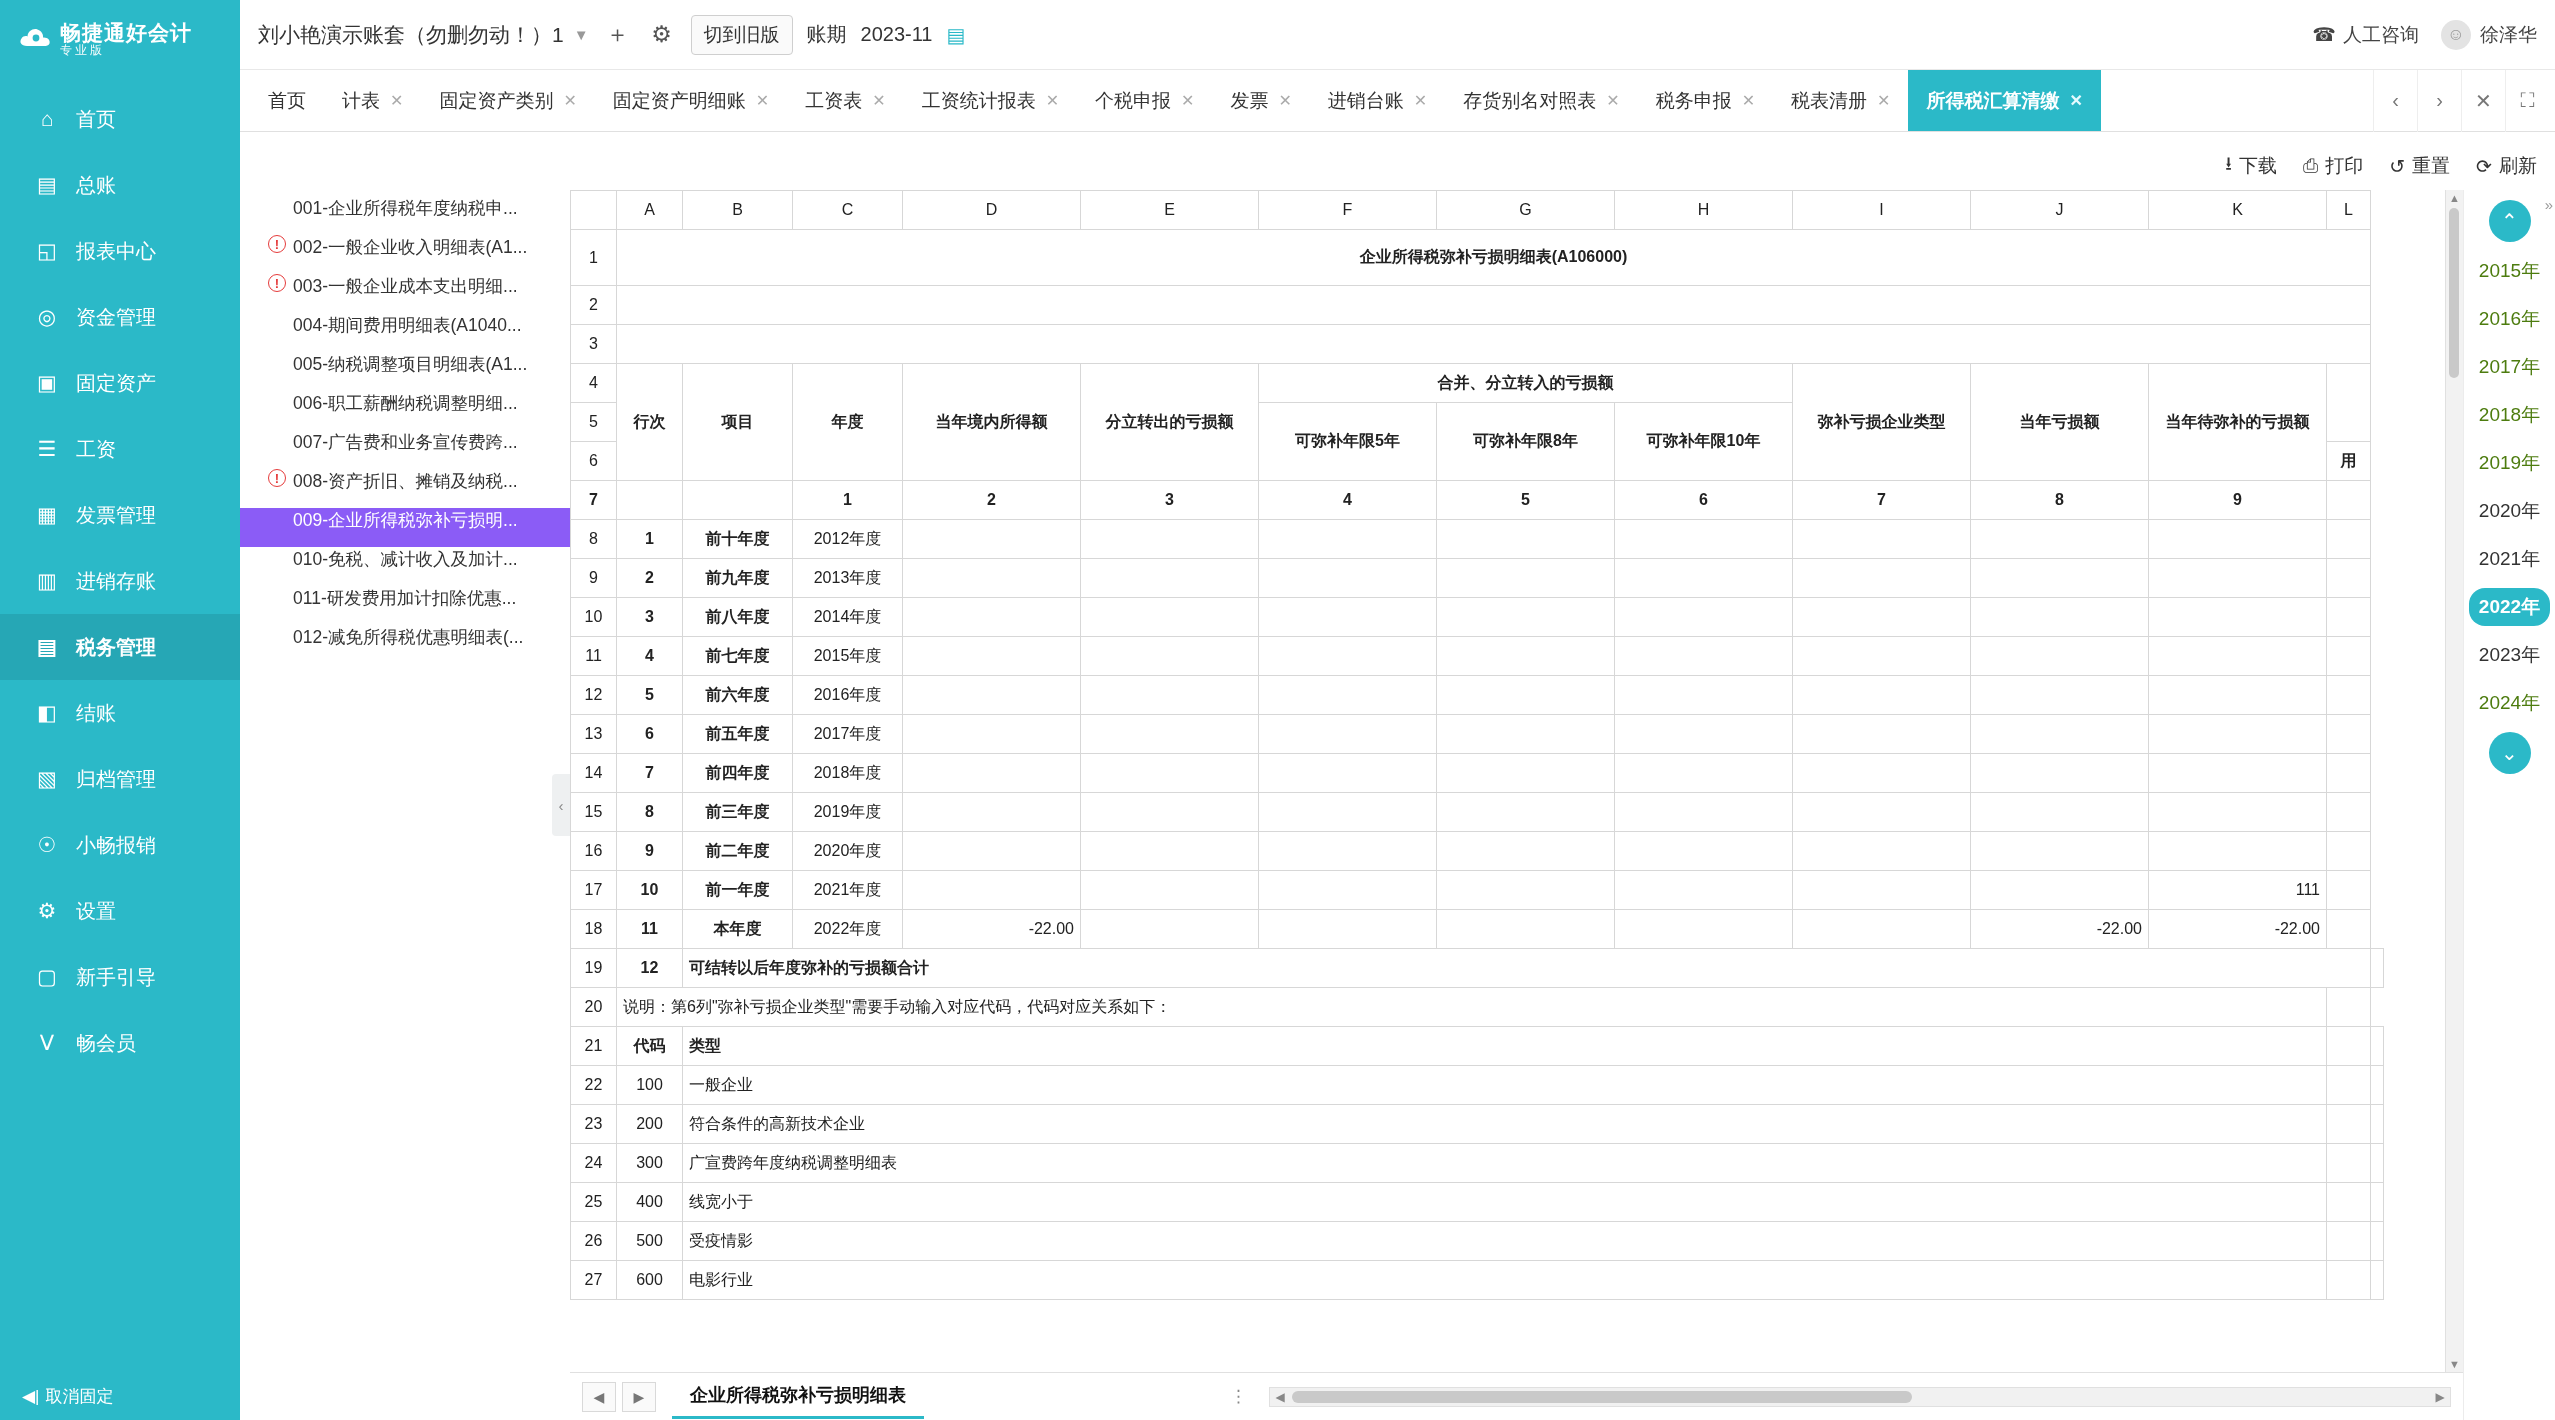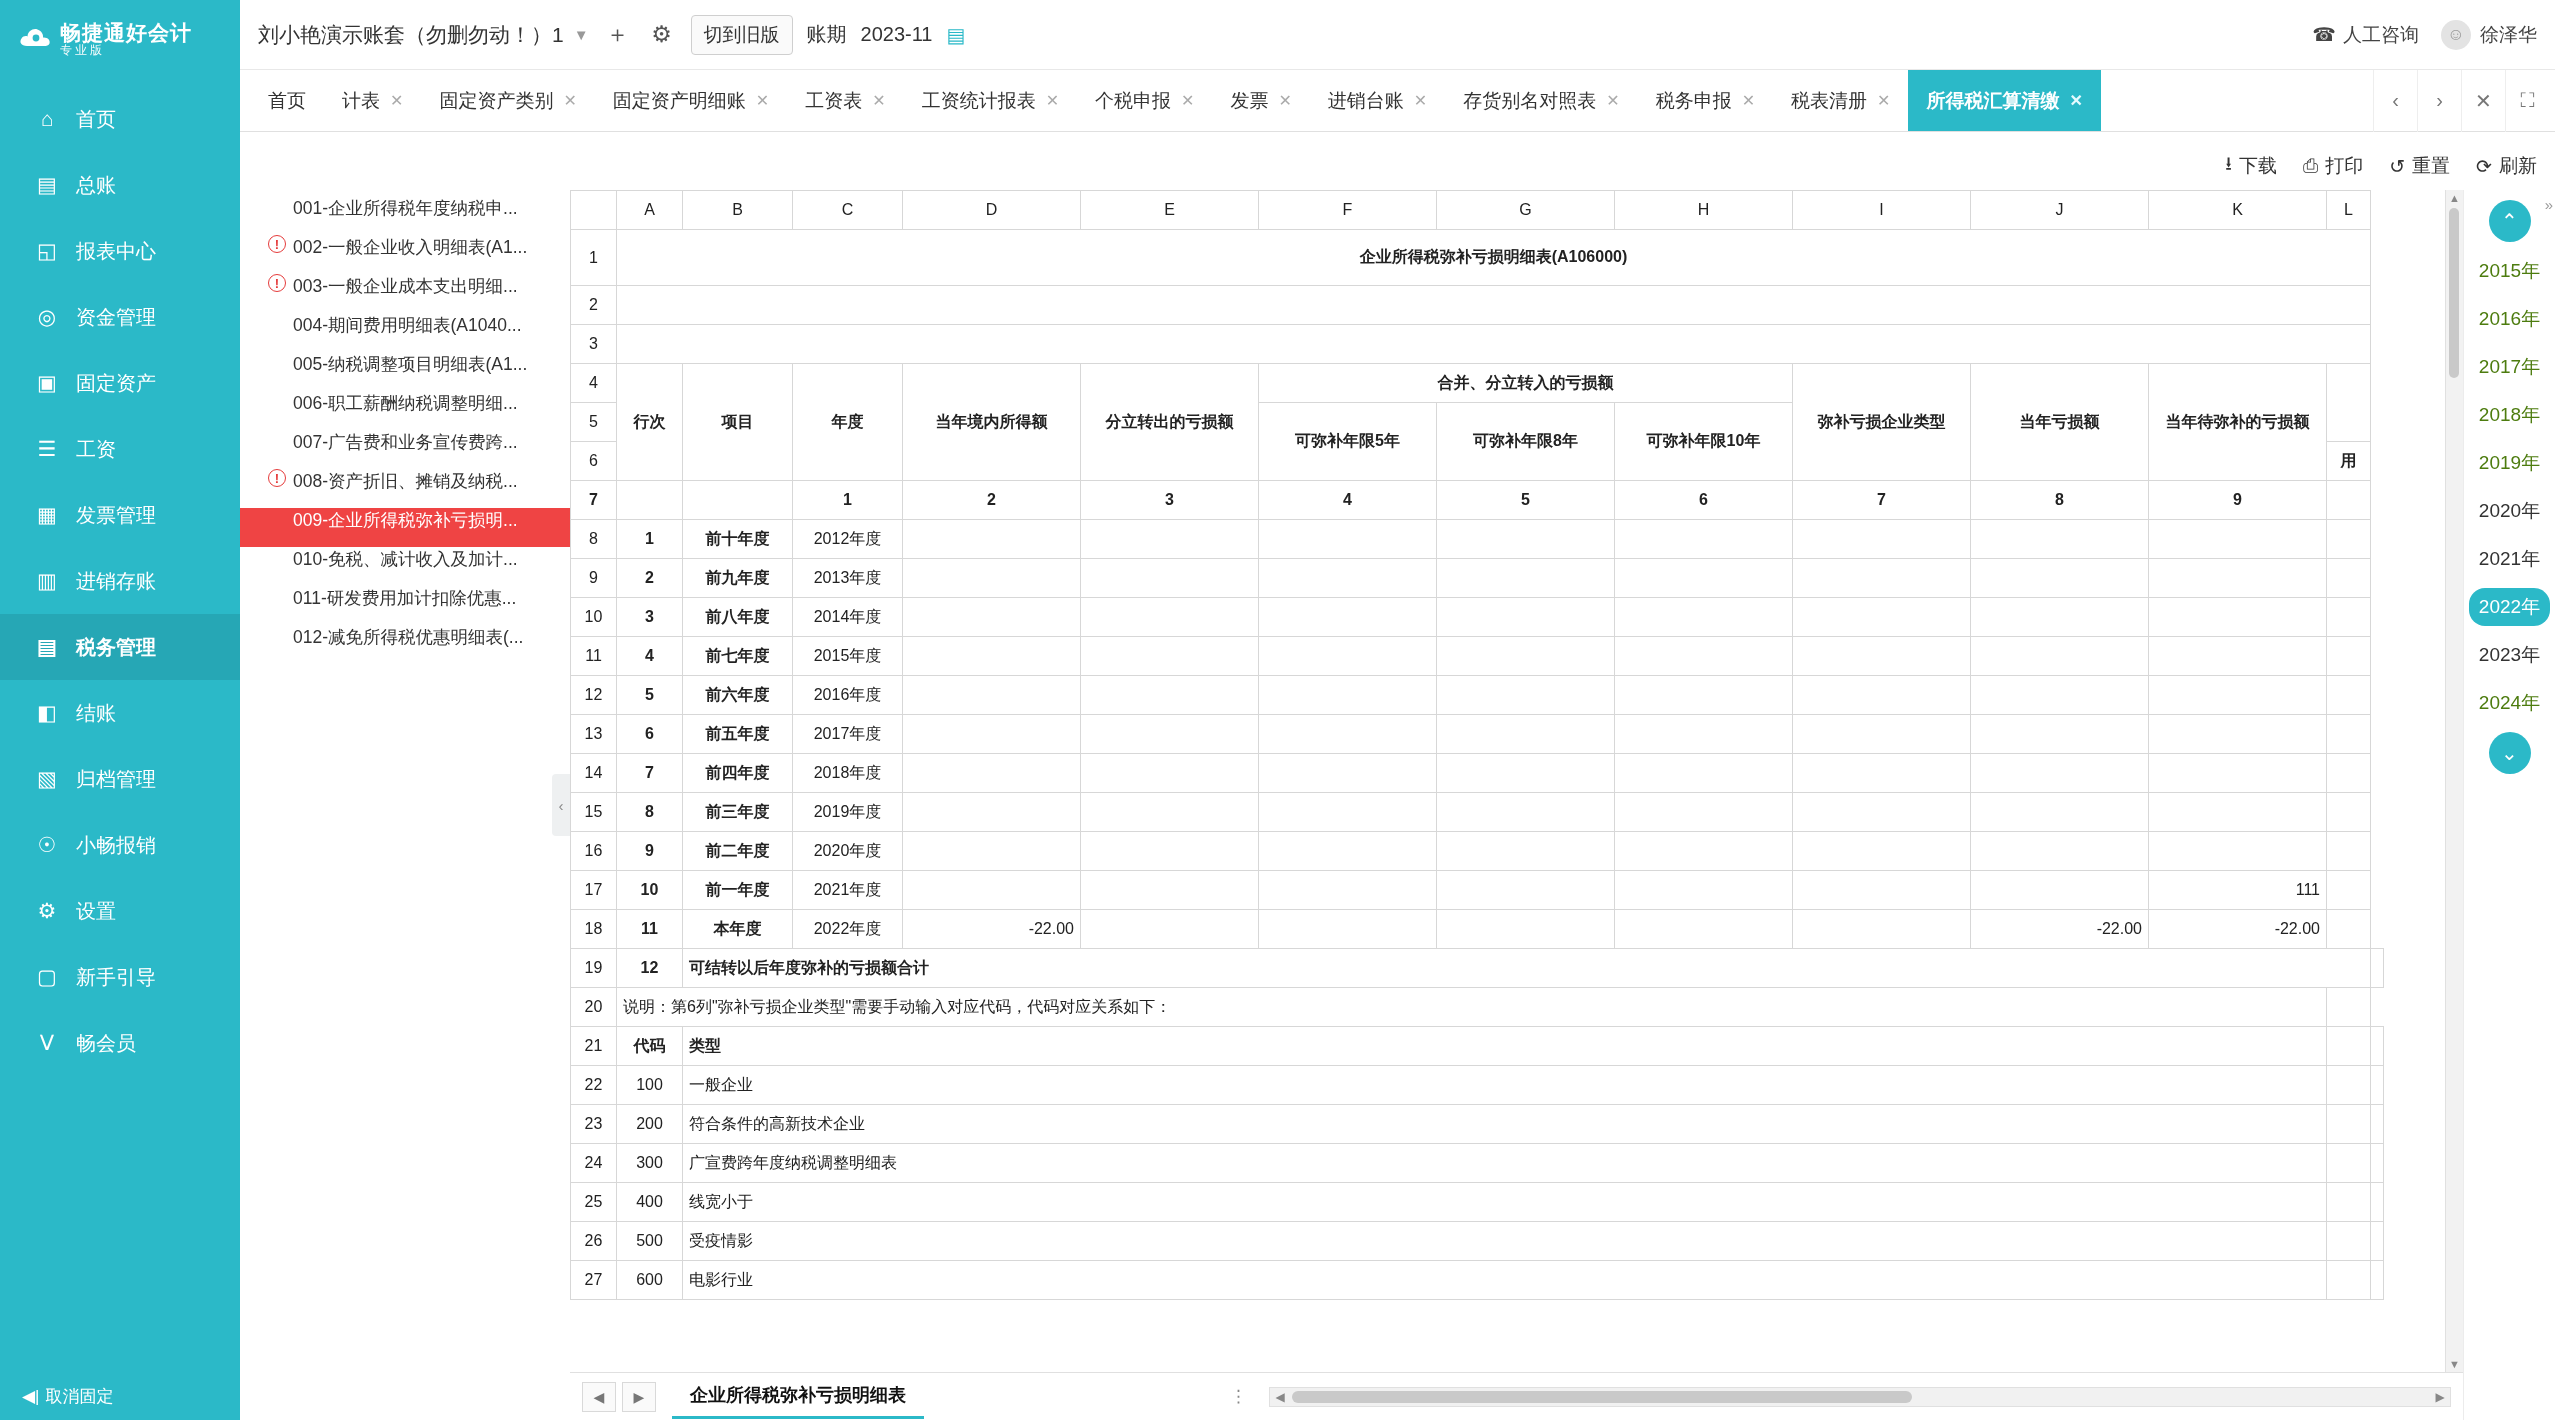--- a/index.html
+++ b/index.html
@@ -113,21 +113,21 @@
   .workspace { flex: 1; display: flex; min-height: 0; position: relative; }
 
   .tree {
     width: 330px; flex: 0 0 330px; background: #ffffff; padding-top: 6px;
     font-size: 17.5px; color: #333; position: relative;
   }
   .tree-item {
     height: 39px; display: flex; gap: 7px;
     padding-left: 28px; cursor: pointer; white-space: nowrap; overflow: hidden;
   }
-  .tree-item.active { background: #ef4444; color: #ffffff; }
+  .tree-item.active { background: #8b5cf6; color: #ffffff; }
   .warn-ico {
     width: 18px; height: 18px; border-radius: 50%; border: 1.6px solid #e53b3b;
     color: #e53b3b; font-size: 13px; font-weight: bold;
     display: flex; align-items: center; justify-content: center; flex: 0 0 18px;
   }
   .warn-spacer { width: 18px; flex: 0 0 18px; }
   .tree-collapse {
     position: absolute; right: 0; top: 50%; transform: translateY(-50%);
     width: 18px; height: 62px; background: #eef0f1; color: #888;
     display: flex; align-items: center; justify-content: center;
@@ -201,21 +201,21 @@
     position: relative;
   }
   .rail-btn {
     width: 42px; height: 42px; border-radius: 50%; background: #2bb9c8; color: #ffffff;
     display: flex; align-items: center; justify-content: center; font-size: 20px; cursor: pointer;
   }
   .year {
     font-size: 19px; color: #4d7c0f; padding: 6px 10px; border-radius: 16px; cursor: pointer;
   }
   .year.dark { color: #333; }
-  .year.active { background: #2bb9c8; color: #ffffff; font-weight: normal; }
+  .year.active { background: #2bb9c8; color: #ffffff; font-weight: bold; }
   .rail-expand {
     position: absolute; top: 6px; right: 2px; color: #9a9a9a; font-size: 15px; cursor: pointer;
   }
 </style>
 </head>
 <body>
 
 <div class="app">
 
   <div class="sidebar">

